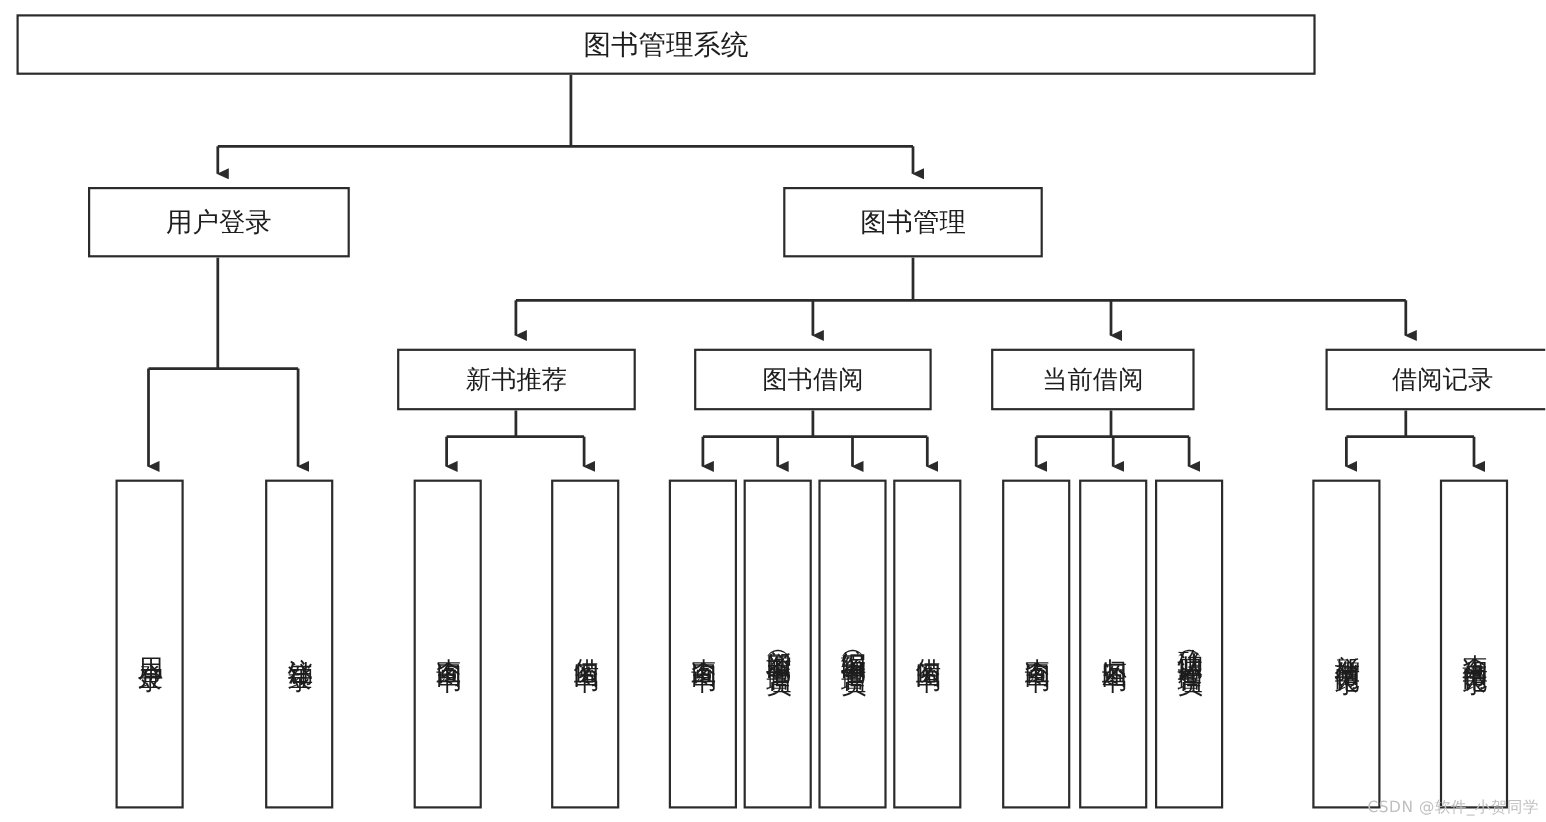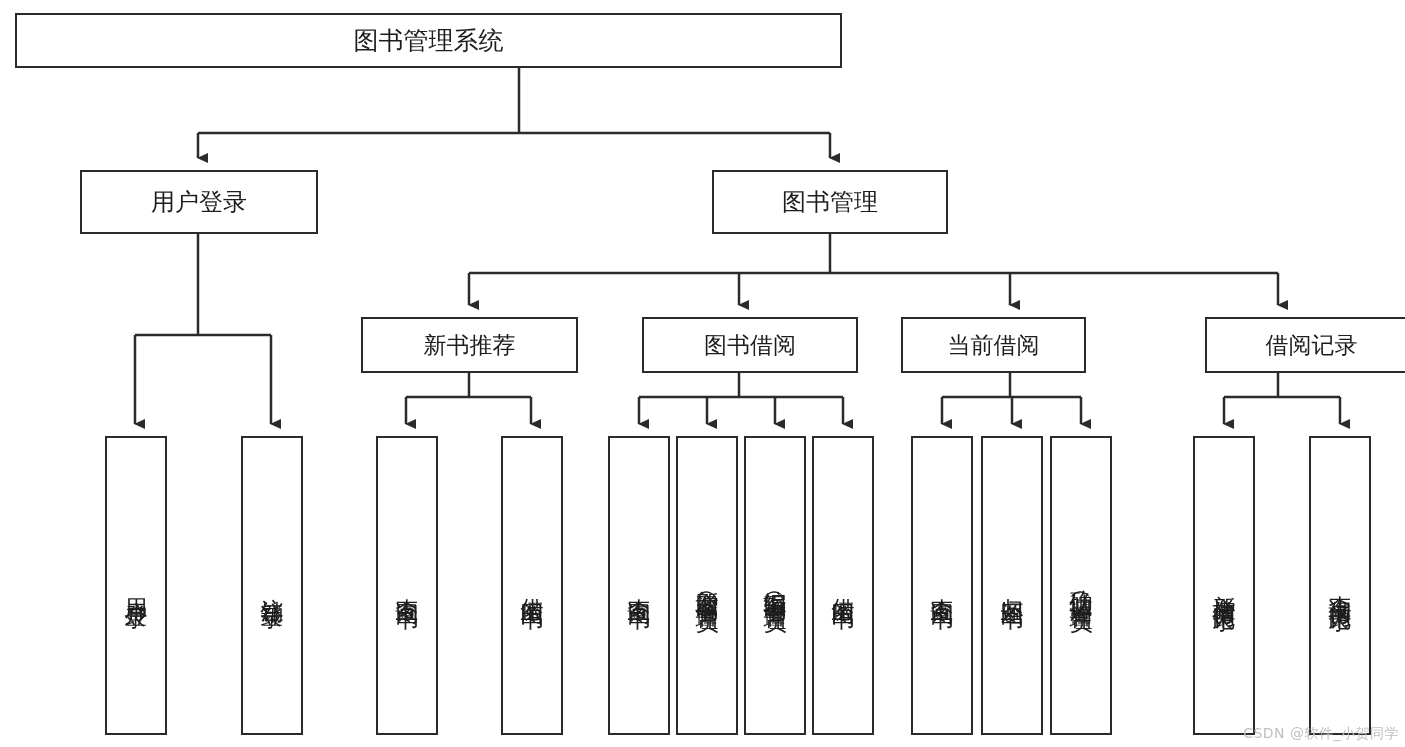--- a/index.html
+++ b/index.html
@@ -123,35 +123,35 @@
       <path d="M1012,397 L1012,424" marker-end="url(#ah)"></path>
       <path d="M1081,397 L1081,424" marker-end="url(#ah)"></path>
 
       <path d="M1278,373 L1278,397"></path>
       <path d="M1224,397 L1340,397"></path>
       <path d="M1224,397 L1224,424" marker-end="url(#ah)"></path>
       <path d="M1340,397 L1340,424" marker-end="url(#ah)"></path>
     </g>
   </svg>
 
-  <div class="node root" style="left:15px; top:13px; width:827px; height:55px;">
+  <div class="node root" style="left:15px; top:13px; width:1181px; height:55px;">
     <span>图书管理系统</span>
   </div>
 
   <div class="node lvl2" style="left:80px; top:170px; width:238px; height:64px;">
     <span>用户登录</span>
   </div>
   <div class="node lvl2" style="left:712px; top:170px; width:236px; height:64px;">
     <span>图书管理</span>
   </div>
 
   <div class="node lvl3" style="left:361px; top:317px; width:217px; height:56px;">
     <span>新书推荐</span>
   </div>
-  <div class="node lvl3" style="left:631px; top:317px; width:216px; height:56px;margin-left:11px;">
+  <div class="node lvl3" style="left:631px; top:317px; width:216px; height:56px;">
     <span>图书借阅</span>
   </div>
   <div class="node lvl3" style="left:901px; top:317px; width:185px; height:56px;">
     <span>当前借阅</span>
   </div>
   <div class="node lvl3" style="left:1205px; top:317px; width:213px; height:56px;">
     <span>借阅记录</span>
   </div>
 
   <div class="node leaf" style="left:105px; top:436px; width:62px; height:299px;">

